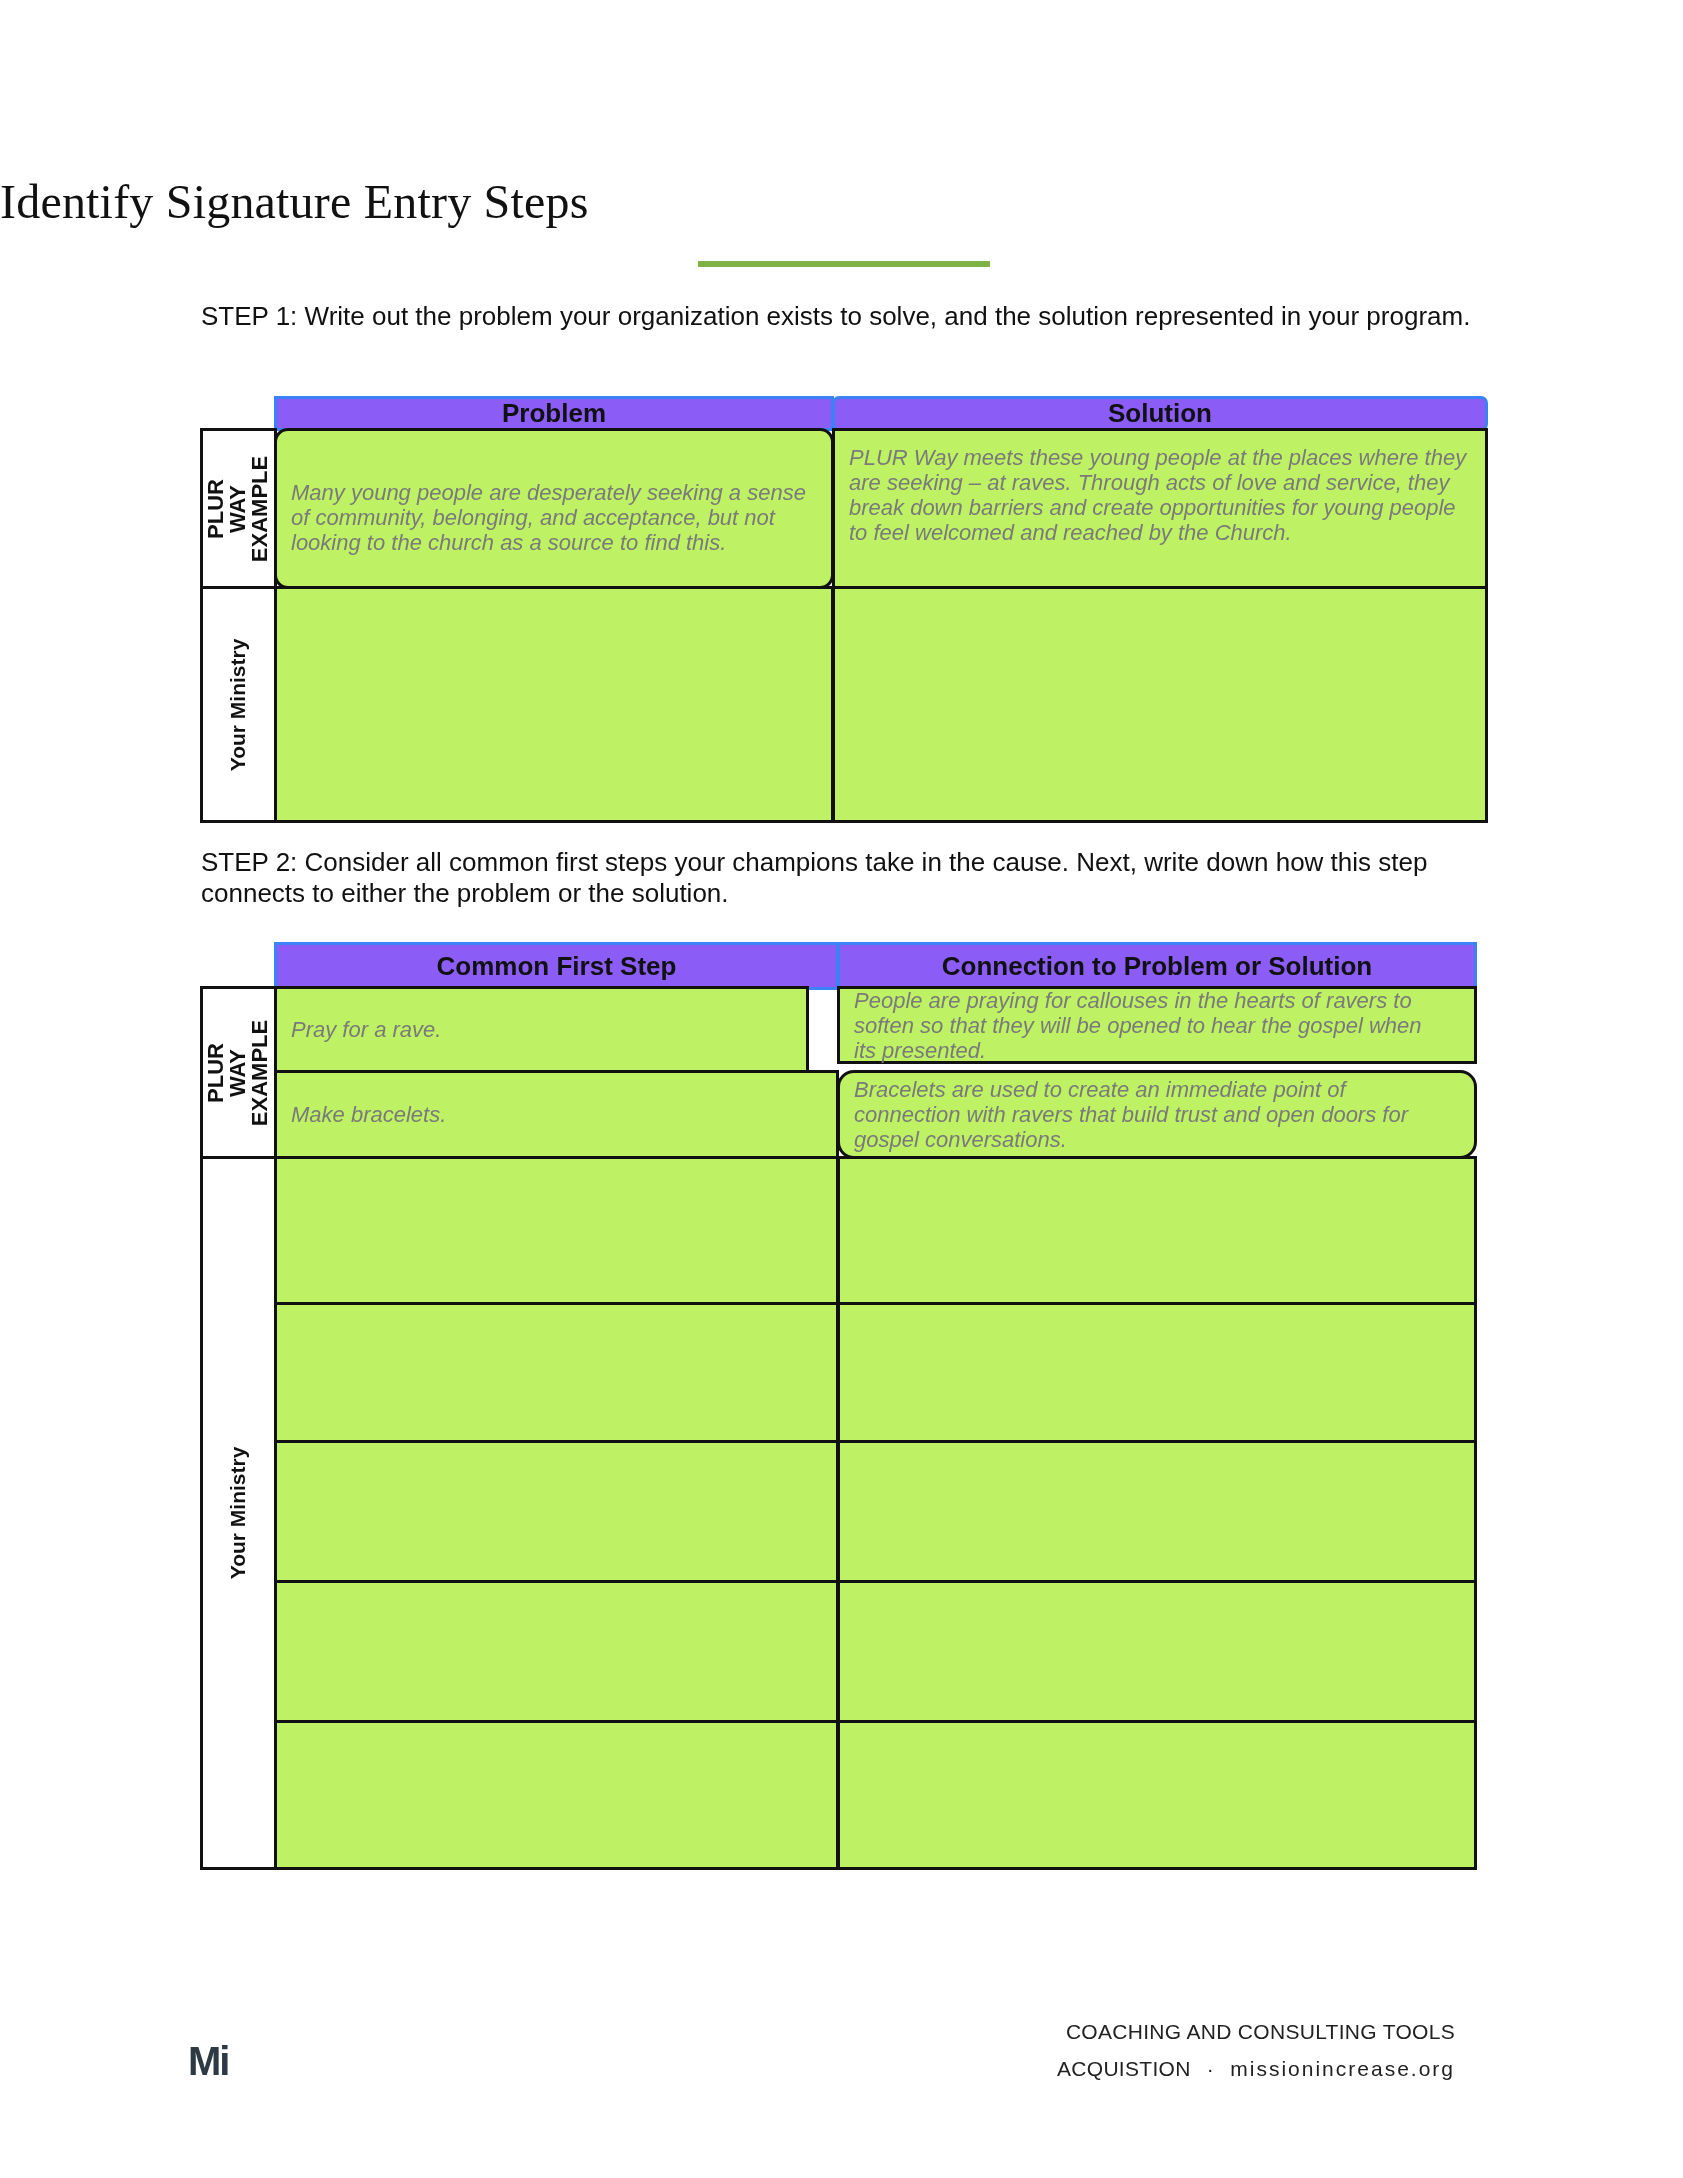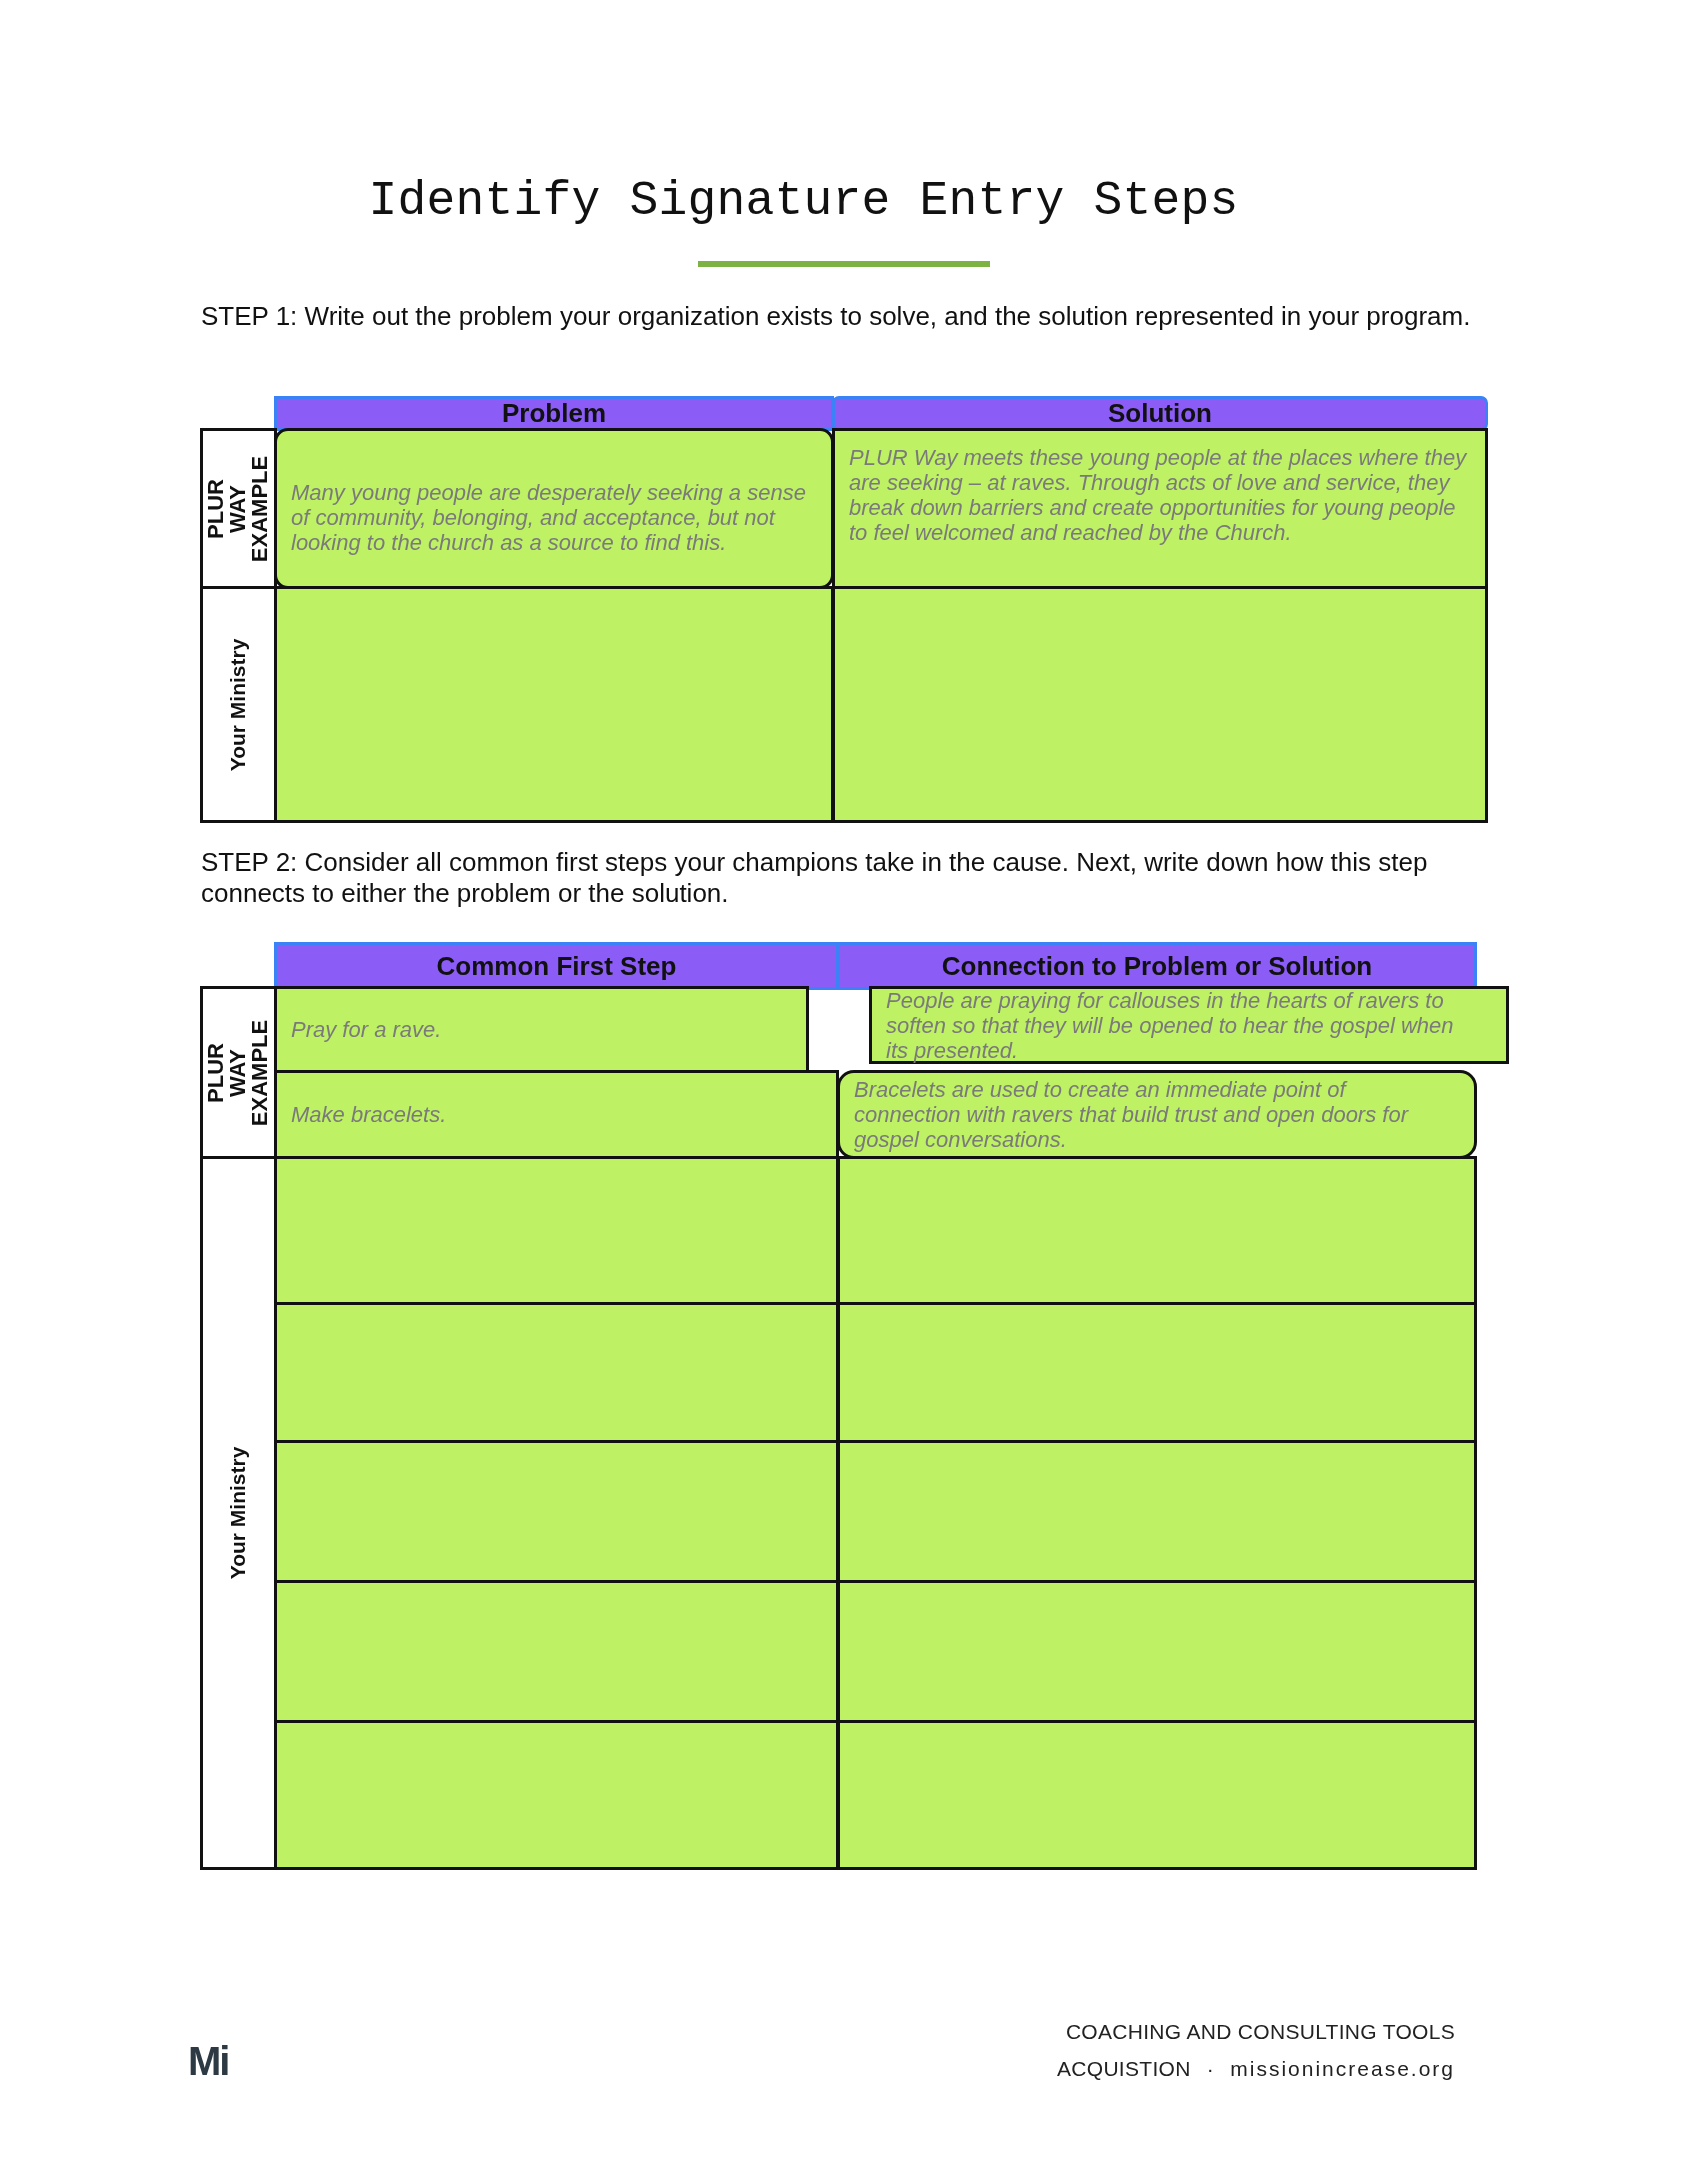--- a/index.html
+++ b/index.html
@@ -1,20 +1,20 @@
 <!DOCTYPE html>
 <html><head>
 <meta charset="utf-8">
 <style>
   html, body { margin: 0; padding: 0; background: #ffffff; }
   body { width: 1683px; height: 2178px; position: relative; overflow: hidden; font-family: "Liberation Sans", sans-serif; color: #111; }
 
   .title {
     position: absolute; left: 0; width: 1607px; top: 174px;
-    text-align: center; font-family: Liberation Mono, monospace;
+    text-align: left; font-family: Liberation Serif, serif;
     font-size: 48px; color: #111; letter-spacing: 0.2px;
   }
   .title-rule {
     position: absolute; left: 698px; top: 261px; width: 292px; height: 6px; background: #7cb342;
   }
 
   .step {
     position: absolute; left: 201px; width: 1287px;
     font-size: 26px; line-height: 31px; color: #111;
   }
@@ -89,21 +89,21 @@
   <div class="cell hdr" style="left:274px; top:942px; width:565px; height:48px;">Common First Step</div>
   <div class="cell hdr" style="left:837px; top:942px; width:640px; height:48px;">Connection to Problem or Solution</div>
 
   <div class="cell side" style="left:200px; top:986px; width:77px; height:173px;">
     <div class="side-text two" style="width:149px; white-space:normal;">PLUR WAY EXAMPLE</div>
   </div>
 
   <div class="cell body-cell ex" style="left:274px; top:986px; width:535px; height:87px;">
     <span>Pray for a rave.</span>
   </div>
-  <div class="cell body-cell ex" style="left:837px; top:986px; width:640px; height:78px; padding-right:40px;margin-left:32px;">
+  <div class="cell body-cell ex" style="left:837px; top:986px; width:640px; height:78px; padding-right:40px;">
     <span>People are praying for callouses in the hearts of ravers to soften so that they will be opened to hear the gospel when its presented.</span>
   </div>
 
   <div class="cell body-cell ex" style="left:274px; top:1070px; width:565px; height:89px;">
     <span>Make bracelets.</span>
   </div>
   <div class="cell body-cell ex" style="left:837px; top:1070px; width:640px; height:89px; padding-right:40px;border-radius:17px;">
     <span>Bracelets are used to create an immediate point of connection with ravers that build trust and open doors for gospel conversations.</span>
   </div>
 

